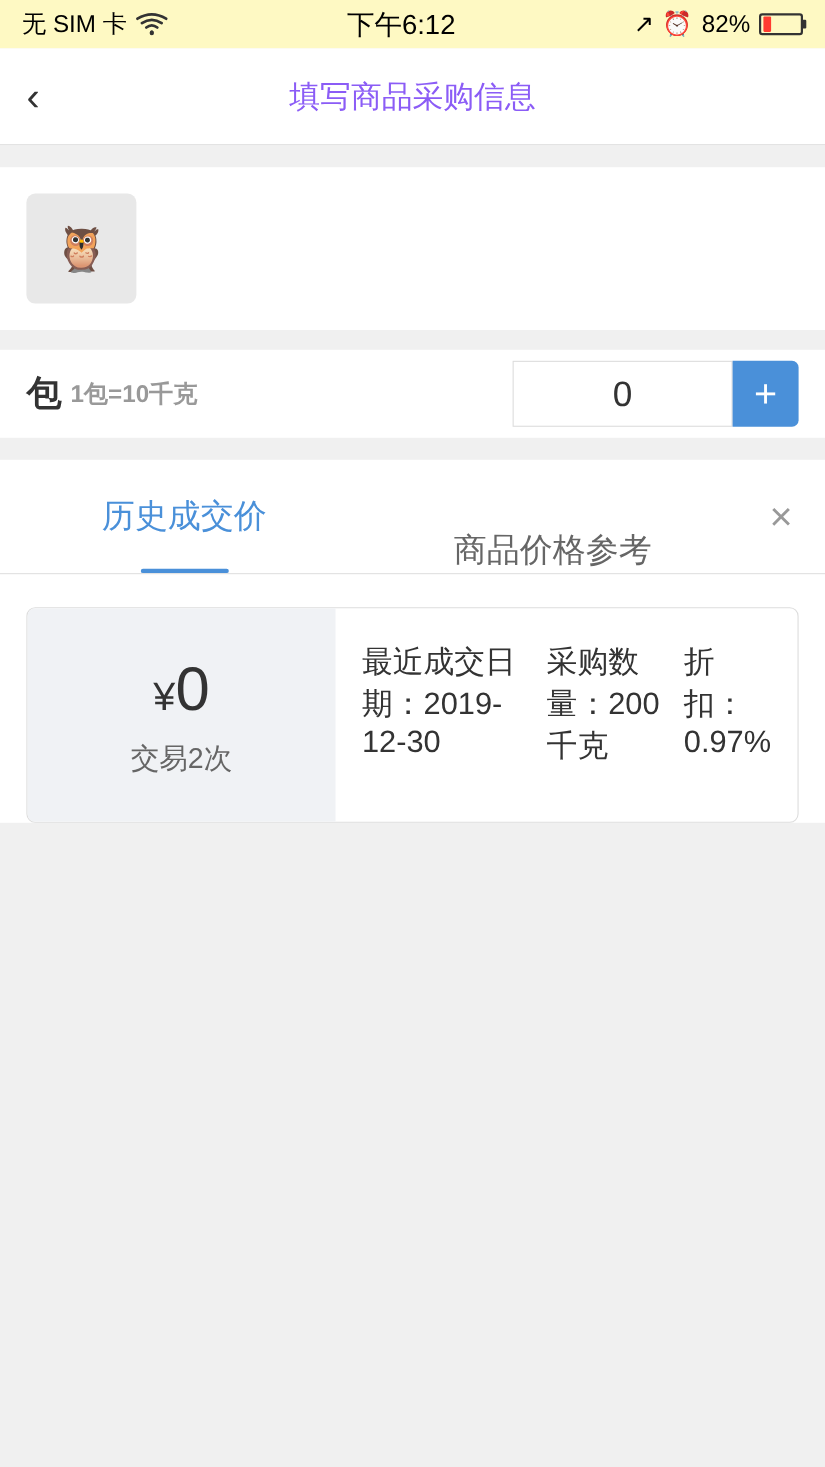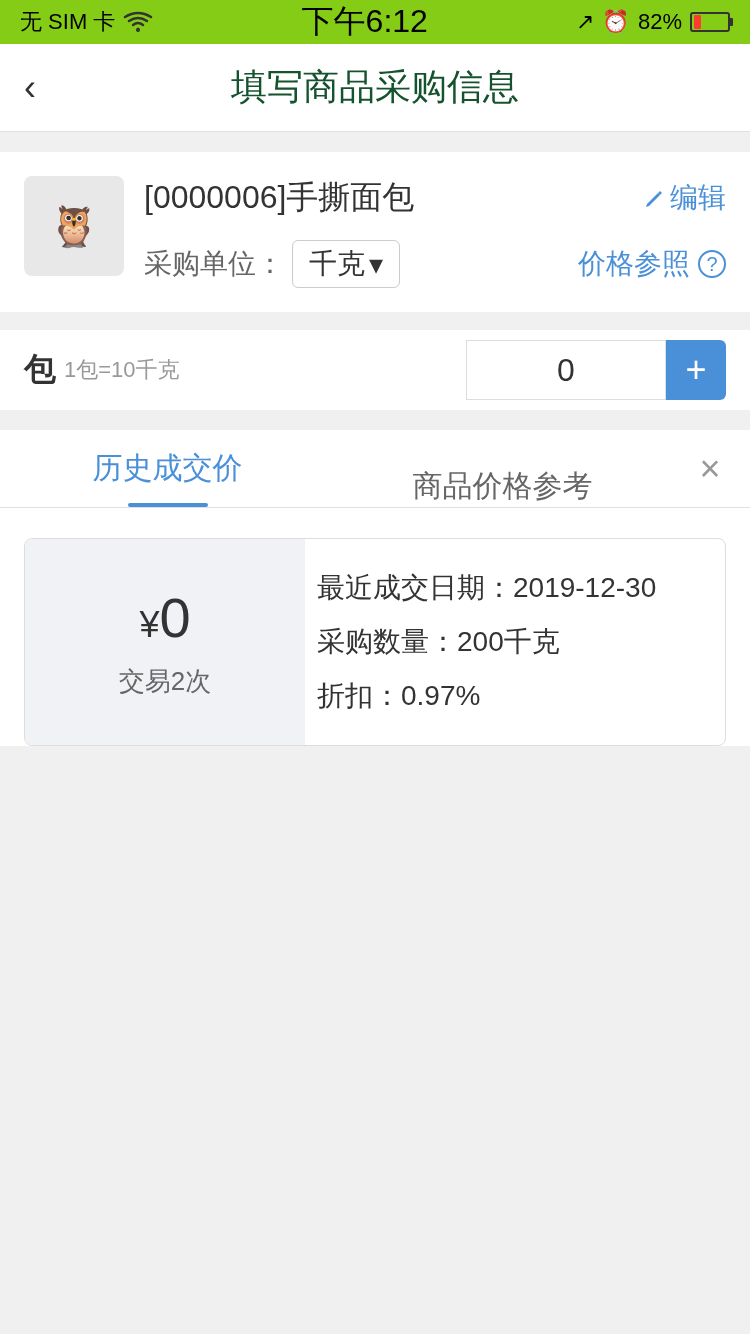--- a/index.html
+++ b/index.html
@@ -8,36 +8,36 @@
       width: 750px;
       min-height: 1334px;
       font-family: -apple-system, 'PingFang SC', 'Helvetica Neue', sans-serif;
       background: #f0f0f0;
       font-size: 28px;
     }
 
     
     .status-bar {
       height: 44px;
-      background: #84cc16;
+      background: #fef9c3;
       display: flex;
       align-items: center;
       justify-content: space-between;
       padding: 0 20px;
       font-size: 24px;
       font-weight: 500;
     }
     .status-left {
       display: flex;
       align-items: center;
       gap: 8px;
       font-size: 22px;
     }
     .status-center {
-      font-size: 32px;
+      font-size: 25px;
       font-weight: 500;
     }
     .status-right {
       display: flex;
       align-items: center;
       gap: 8px;
       font-size: 22px;
     }
     .wifi-icon {
       width: 30px;
@@ -87,23 +87,23 @@
       position: relative;
     }
     .nav-back {
       position: absolute;
       left: 24px;
       font-size: 36px;
       color: #333;
       cursor: pointer;
     }
     .nav-title {
-      font-size: 36px;
+      font-size: 28px;
       font-weight: 500;
-      color: #14532d;
+      color: #8b5cf6;
     }
 
     
     .product-card {
       background: #fff;
       margin-top: 20px;
       padding: 24px;
       display: flex;
       align-items: flex-start;
       gap: 20px;
@@ -174,20 +174,21 @@
       margin-top: 2px;
       height: 80px;
       display: flex;
       align-items: center;
       padding: 0 24px;
     }
     .qty-sub {
       font-size: 22px;
       color: #999;
       margin-left: 8px;
+      font-weight: bold;
     }
     .qty-input-group {
       display: flex;
       align-items: center;
       margin-left: auto;
     }
     .qty-value {
       width: 200px;
       height: 60px;
       border: 1px solid #ddd;
@@ -214,21 +215,21 @@
     
     .tabs-section {
       background: #fff;
       margin-top: 20px;
     }
     .tabs-header {
       display: flex;
       align-items: center;
       border-bottom: 1px solid #e0e0e0;
       position: relative;
-      height: 78px;
+      height: 104px;
     }
     .tab-item {
       flex: 1;
       display: flex;
       flex-direction: column;
       align-items: center;
       justify-content: center;
       height: 100%;
       font-size: 30px;
       cursor: pointer;
@@ -286,23 +287,23 @@
     .price-amount span.currency {
       font-size: 36px;
     }
     .price-txn {
       font-size: 26px;
       color: #666;
       margin-top: 14px;
     }
     .price-right {
       flex: 1;
-      padding: 30px 12px;
-      display: flex;
-      flex-direction: column;
+      padding: 30px 24px;
+      display: flex;
+      flex-direction: row;
       gap: 16px;
     }
     .price-detail-item {
       font-size: 28px;
       color: #333;
     }
 
     
     .content-area {
       background: #f0f0f0;
@@ -344,45 +345,20 @@
 
 <div class="nav-bar">
   <span class="nav-back">‹</span>
   <span class="nav-title">填写商品采购信息</span>
 </div>
 
 <div class="product-card">
   <div class="product-thumb">
     <span class="owl-logo">🦉</span>
   </div>
-  <div class="product-info">
-    <div class="product-header">
-      <span class="product-name">[0000006]手撕面包</span>
-      <span class="edit-btn">
-        <svg width="22" height="22" viewBox="0 0 22 22">
-          <path d="M3 17 L14 6 L16 8 L5 19 L2 20 Z" fill="#4a90d9"></path>
-          <path d="M14 6 L16 4 L18 6 L16 8 Z" fill="#4a90d9"></path>
-        </svg>
-        <span>编辑</span>
-      </span>
-    </div>
-    <div class="product-unit-row">
-      <div style="display:flex;align-items:center;gap:8px;">
-        <span class="unit-label">采购单位：</span>
-        <div class="unit-select">
-          <span>千克</span>
-          <span>▾</span>
-        </div>
-      </div>
-      <div class="price-ref">
-        <span>价格参照</span>
-        <span style="width:28px;height:28px;border:2px solid #4a90d9;border-radius:50%;display:inline-flex;align-items:center;justify-content:center;font-size:20px;">?</span>
-      </div>
-    </div>
-  </div>
 </div>
 
 <div style="height:16px;background:#f0f0f0;"></div>
 
 <div class="quantity-row">
   <span style="font-size:32px;font-weight:bold;color:#333;">包</span>
   <span class="qty-sub">1包=10千克</span>
   <div class="qty-input-group">
     <div class="qty-value">0</div>
     <div class="qty-plus">

